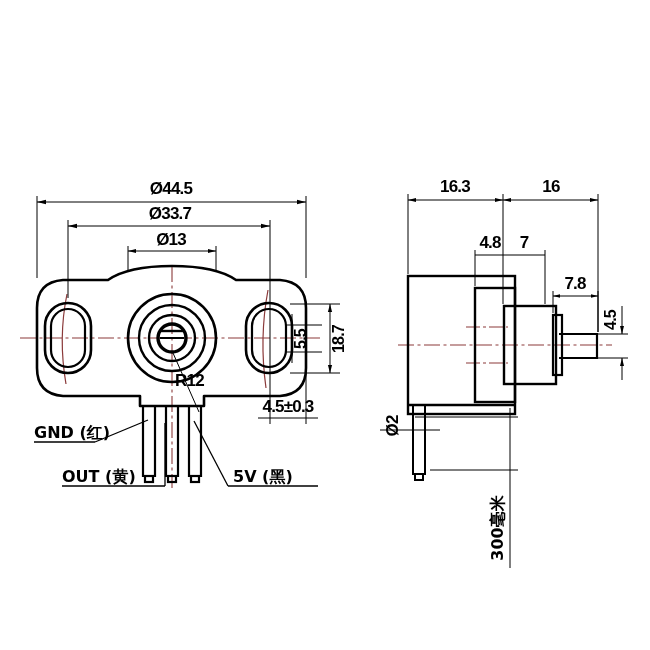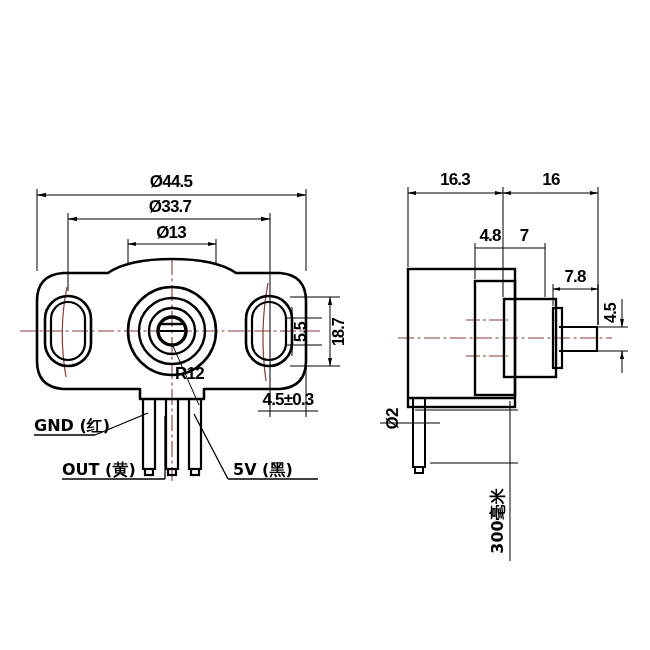--- a/index.html
+++ b/index.html
@@ -10,21 +10,21 @@
   }
   body {
     width: 650px;
     height: 650px;
     font-family: "Liberation Sans", sans-serif;
     overflow: hidden;
     position: relative;
   }
   #drawing-root {
     position: absolute;
-    left: 0; top: 1px;
+    left: 0; top: 8px;
     width: 650px;
     height: 506px;
   }
   svg { display: block; }
   .dim-text {
     font-family: "Liberation Sans", sans-serif;
     font-size: 17px;
     font-weight: bold;
     fill: #000000;
     letter-spacing: -0.8px;

